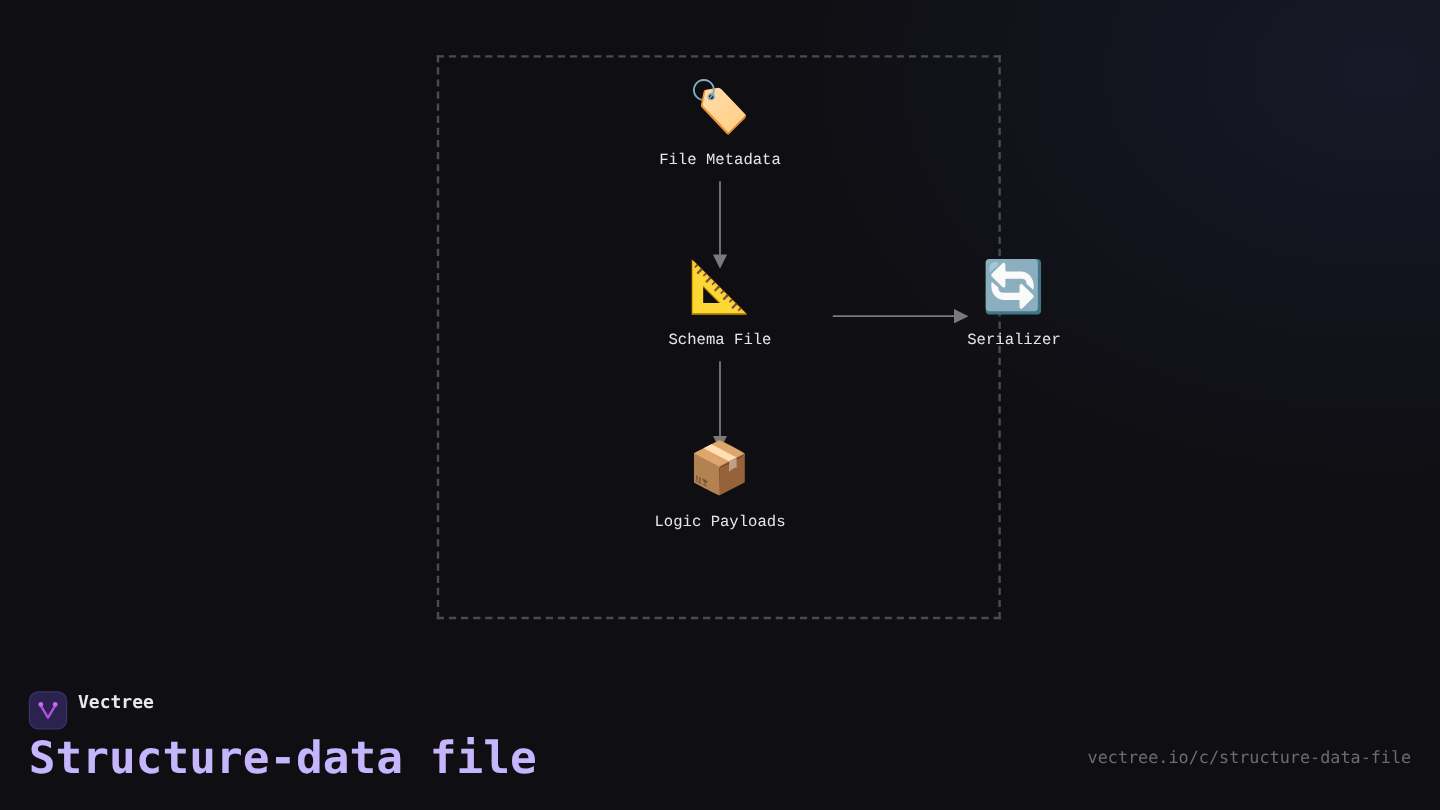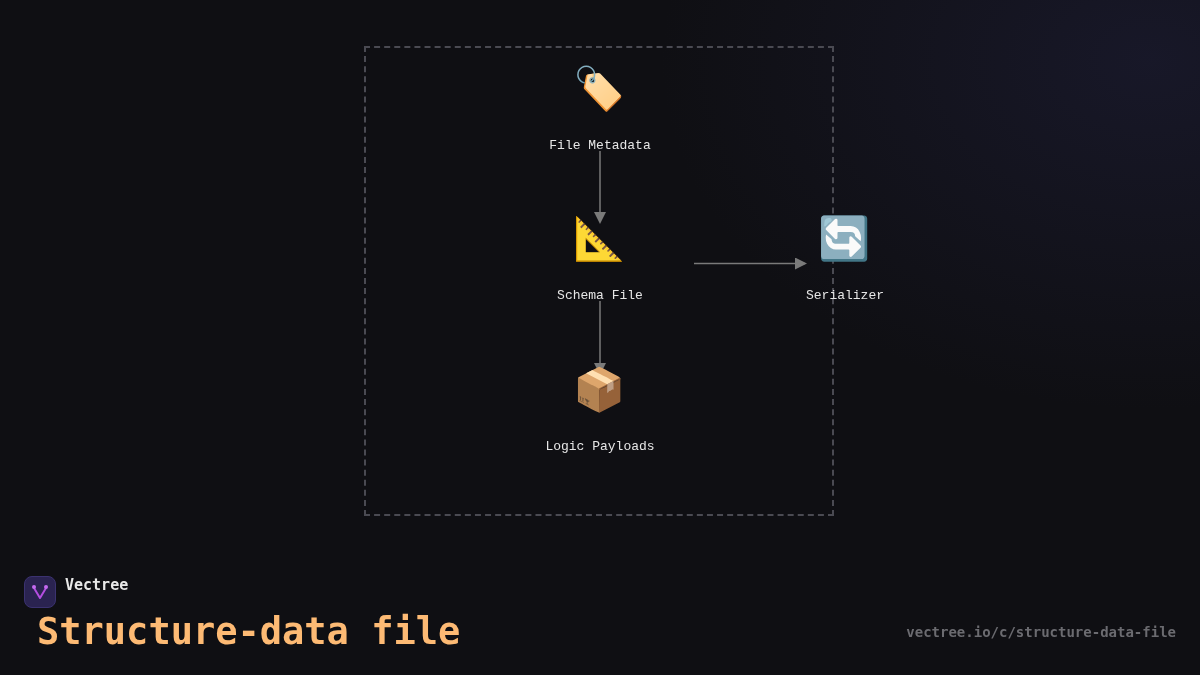--- a/index.html
+++ b/index.html
@@ -18,45 +18,44 @@
     border: 2px dashed #4a4a52; box-sizing: border-box;
   }
   .node {
     position: absolute; width: 160px; text-align: center;
   }
   .node .icon {
     font-size: 42px; line-height: 50px; height: 50px;
     font-family: "DejaVu Sans", sans-serif;
   }
   .node .label {
-    margin-top: 24px; font-size: 13px; color: #e6e6e6;
+    margin-top: 12px; font-size: 13px; color: #e6e6e6;
     font-family: "Liberation Mono", "DejaVu Sans Mono", monospace;
   }
   svg.edges { position: absolute; left: 0; top: 0; }
   .brand {
     position: absolute; left: 24px; top: 576px; display: flex; align-items: flex-start;
   }
   .logo {
     width: 32px; height: 32px; border-radius: 8px; background: #2a2350;
     border: 1px solid #3b3270; box-sizing: border-box;
     display: flex; align-items: center; justify-content: center;
   }
   .brand-name {
     margin-left: 9px; color: #e8e8e8; font-size: 15px; font-weight: bold;
     font-family: "DejaVu Sans Mono", monospace;
   }
   .title {
-    position: absolute; left: 24px; top: 610px; color: #fdba74;
+    position: absolute; left: 24px; top: 610px; color: #c4b5fd;
     font-size: 37px; font-weight: bold;
-    font-family: "DejaVu Sans Mono", monospace; letter-spacing: 0px; margin-left: 13px;
+    font-family: "DejaVu Sans Mono", monospace; letter-spacing: 0px;
   }
   .url {
     position: absolute; right: 24px; top: 624px; color: #6b6b70; font-size: 14px;
     font-family: "DejaVu Sans Mono", monospace;
-    font-weight: bold;
   }
 </style>
 </head>
 <body>
 
 <div class="bg-glow"></div>
 
 <div class="group-box"></div>
 
 <svg class="edges" width="1200" height="675">

